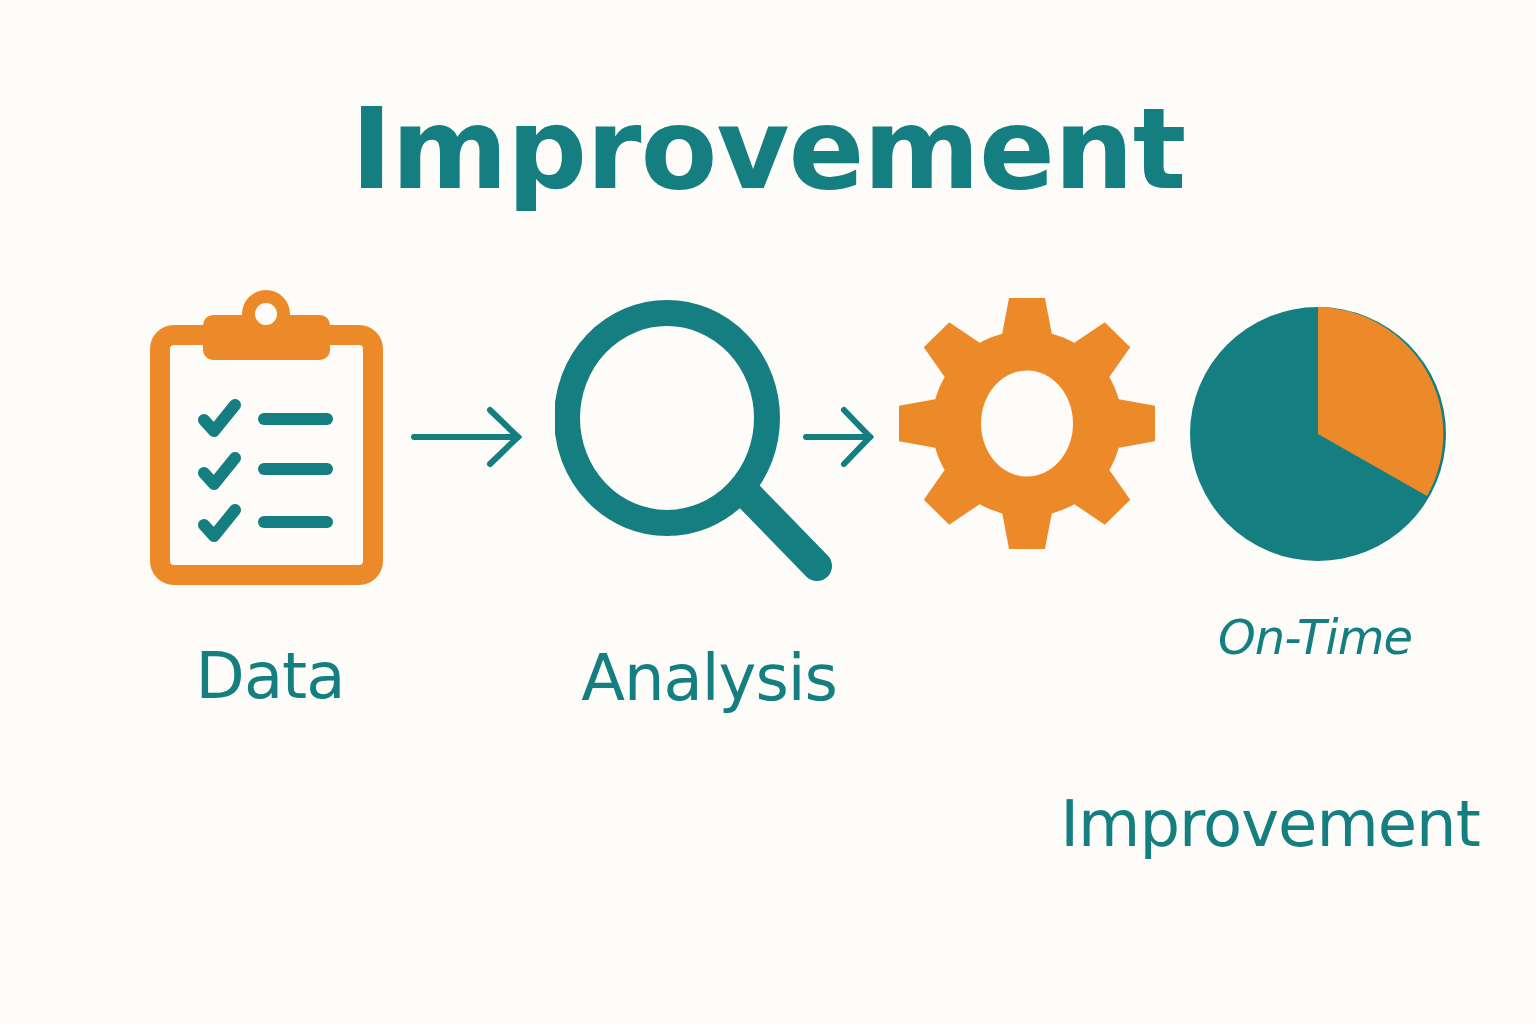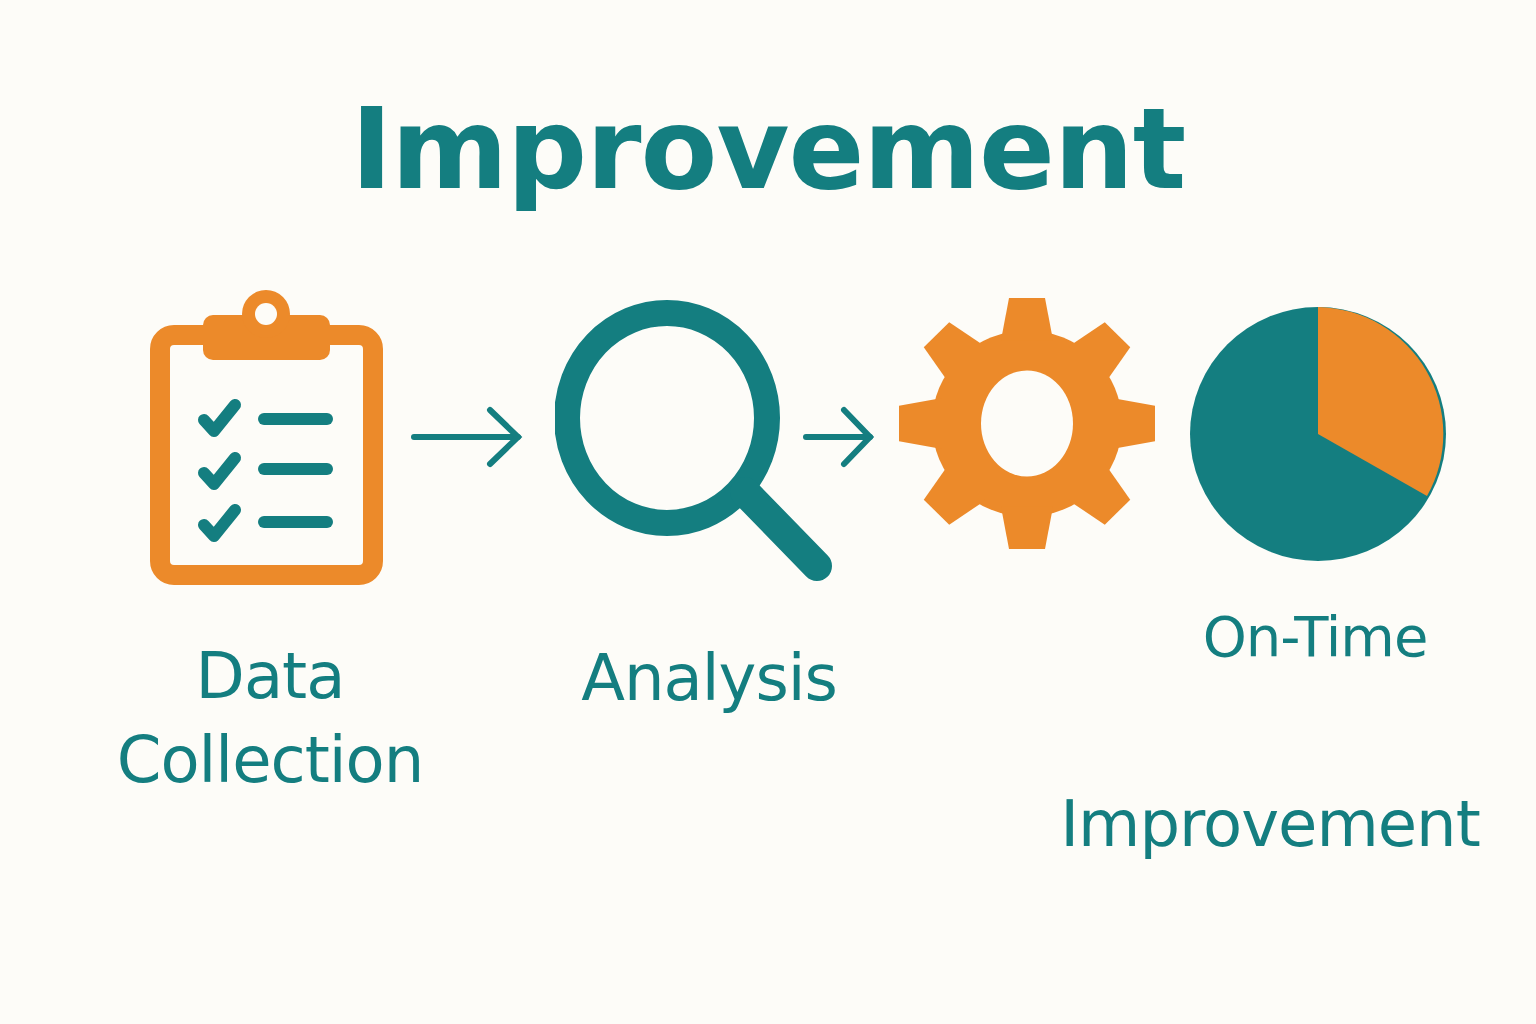--- a/index.html
+++ b/index.html
@@ -1,20 +1,20 @@
 <!DOCTYPE html>
 <html><head>
 <meta charset="utf-8">
 <style>
   html,body{margin:0;padding:0;}
   body{width:1536px;height:1024px;background:#fdfcf8;position:relative;overflow:hidden;font-family:"DejaVu Sans","Liberation Sans",sans-serif;color:#147e80;}
   .abs{position:absolute;}
   .title{left:0;width:1536px;top:88px;text-align:center;font-size:112px;font-weight:600;letter-spacing:-1px;line-height:1.1;}
   .label{text-align:center;font-size:64px;line-height:84px;letter-spacing:-1px;}
-  .label2{text-align:center;font-size:56px;line-height:70px;letter-spacing:-1px;}
+  .label2{text-align:center;font-size:48px;line-height:70px;letter-spacing:-1px;font-style:italic;}
   svg{display:block;}
 </style>
 </head>
 <body>
 
 <div class="abs title">Improvement</div>
 
 <div class="abs" style="left:150px;top:290px;">
   <svg width="235" height="300" viewBox="0 0 235 300">
     <rect x="10" y="45" width="213" height="240" rx="14" fill="none" stroke="#ec8a2a" stroke-width="20"></rect>
@@ -78,19 +78,18 @@
 
 <div class="abs" style="left:1188px;top:306px;">
   <svg width="260" height="256" viewBox="0 0 260 256">
     <ellipse cx="130" cy="128" rx="128" ry="127" fill="#147e80"></ellipse>
     <path d="M130,128 L130,1 A128,127 0 0 1 239,190 Z" fill="#ec8a2a"></path>
   </svg>
 </div>
 
 <div class="abs label" style="left:70px;width:400px;top:634px;">
   <div>Data</div>
-  <div>Collection</div>
 </div>
 <div class="abs label" style="left:504px;width:410px;top:636px;">Analysis</div>
 <div class="abs label2" style="left:1115px;width:400px;top:602px;">
   <div>On-Time</div>
 </div>
 <div class="abs label" style="left:1060px;width:420px;top:782px;">Improvement</div>
 
 </body></html>

